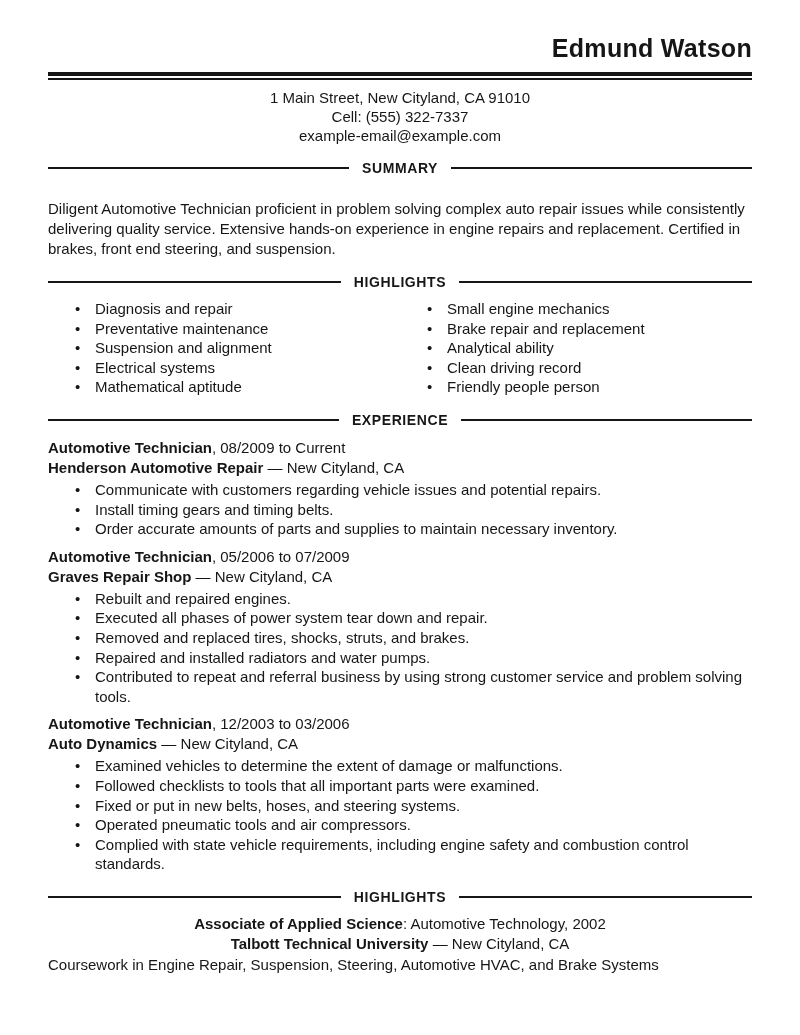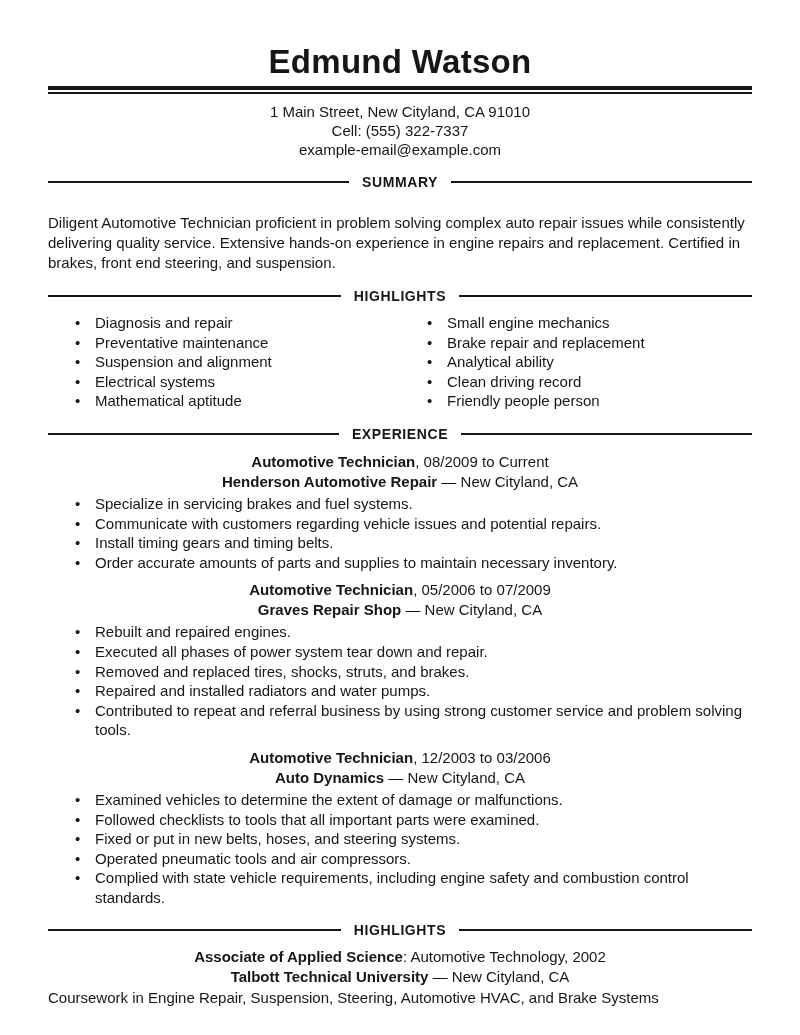--- a/index.html
+++ b/index.html
@@ -9,26 +9,26 @@
     box-sizing: border-box;
     padding: 26px 48px 0 48px;
     background: #ffffff;
     color: #161616;
     font-family: "Liberation Sans", sans-serif;
     font-size: 15px;
     line-height: 20px;
     overflow: hidden;
   }
   .name {
-    text-align: center;
-    font-size: 33px;
+    text-align: right;
+    font-size: 25px;
     line-height: 36px;
     font-weight: 700;
     letter-spacing: 0.3px;
-    margin: 18px 0 6px 0;
+    margin: 4px 0 6px 0;
   }
   .double-rule {
     height: 2px;
     border-top: 4px solid #161616;
     border-bottom: 2px solid #161616;
   }
   .contact { text-align: center; margin-top: 8px; line-height: 19px; }
   .sec-head {
     display: flex;
     align-items: center;
@@ -47,21 +47,21 @@
     padding-left: 23px;
     line-height: 19.6px;
   }
   ul.blist li::before {
     content: "\2022";
     position: absolute;
     left: 3px;
     top: 0;
   }
   .job { margin-top: 8px; }
-  .job-head { text-align: center; }
+  .job-head { text-align: left; }
   .b { font-weight: 700; }
   .job ul.blist { margin-top: 2px; }
   .edu-line { text-align: center; }
   .edu-block { margin-top: 7px; }
   .coursework { margin-top: 1px; }
 </style>
 </head>
 <body>
 
 <div class="page">
@@ -114,21 +114,20 @@
   <div class="sec-head">
     <div class="rule"></div>
     <div class="label">EXPERIENCE</div>
     <div class="rule"></div>
   </div>
 
   <div class="job">
     <div class="job-head"><span class="b">Automotive Technician</span><span>, 08/2009 to Current</span></div>
     <div class="job-head"><span class="b">Henderson Automotive Repair</span><span> — </span><span>New Cityland, CA</span></div>
     <ul class="blist">
-      <li>Specialize in servicing brakes and fuel systems.</li>
       <li>Communicate with customers regarding vehicle issues and potential repairs.</li>
       <li>Install timing gears and timing belts.</li>
       <li>Order accurate amounts of parts and supplies to maintain necessary inventory.</li>
     </ul>
   </div>
 
   <div class="job">
     <div class="job-head"><span class="b">Automotive Technician</span><span>, 05/2006 to 07/2009</span></div>
     <div class="job-head"><span class="b">Graves Repair Shop</span><span> — </span><span>New Cityland, CA</span></div>
     <ul class="blist">

